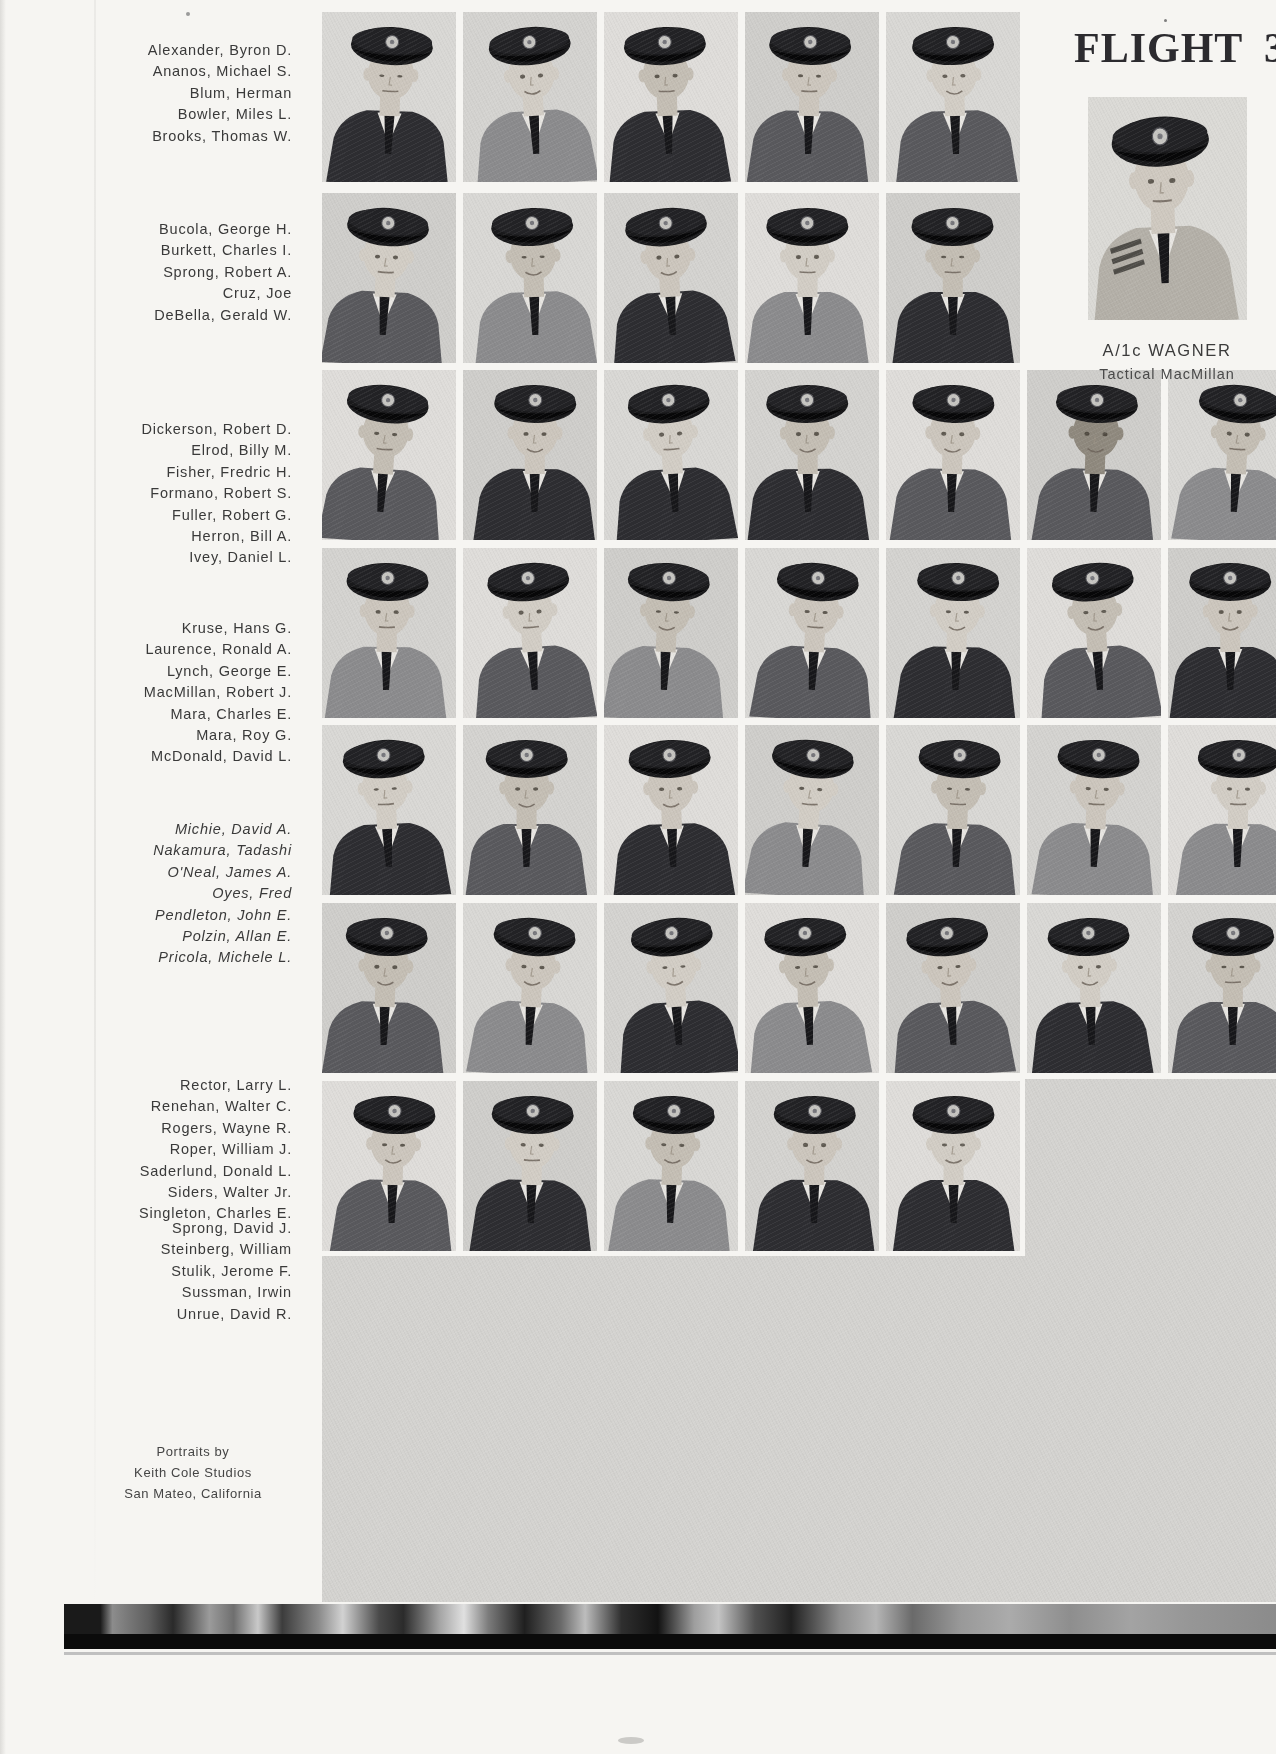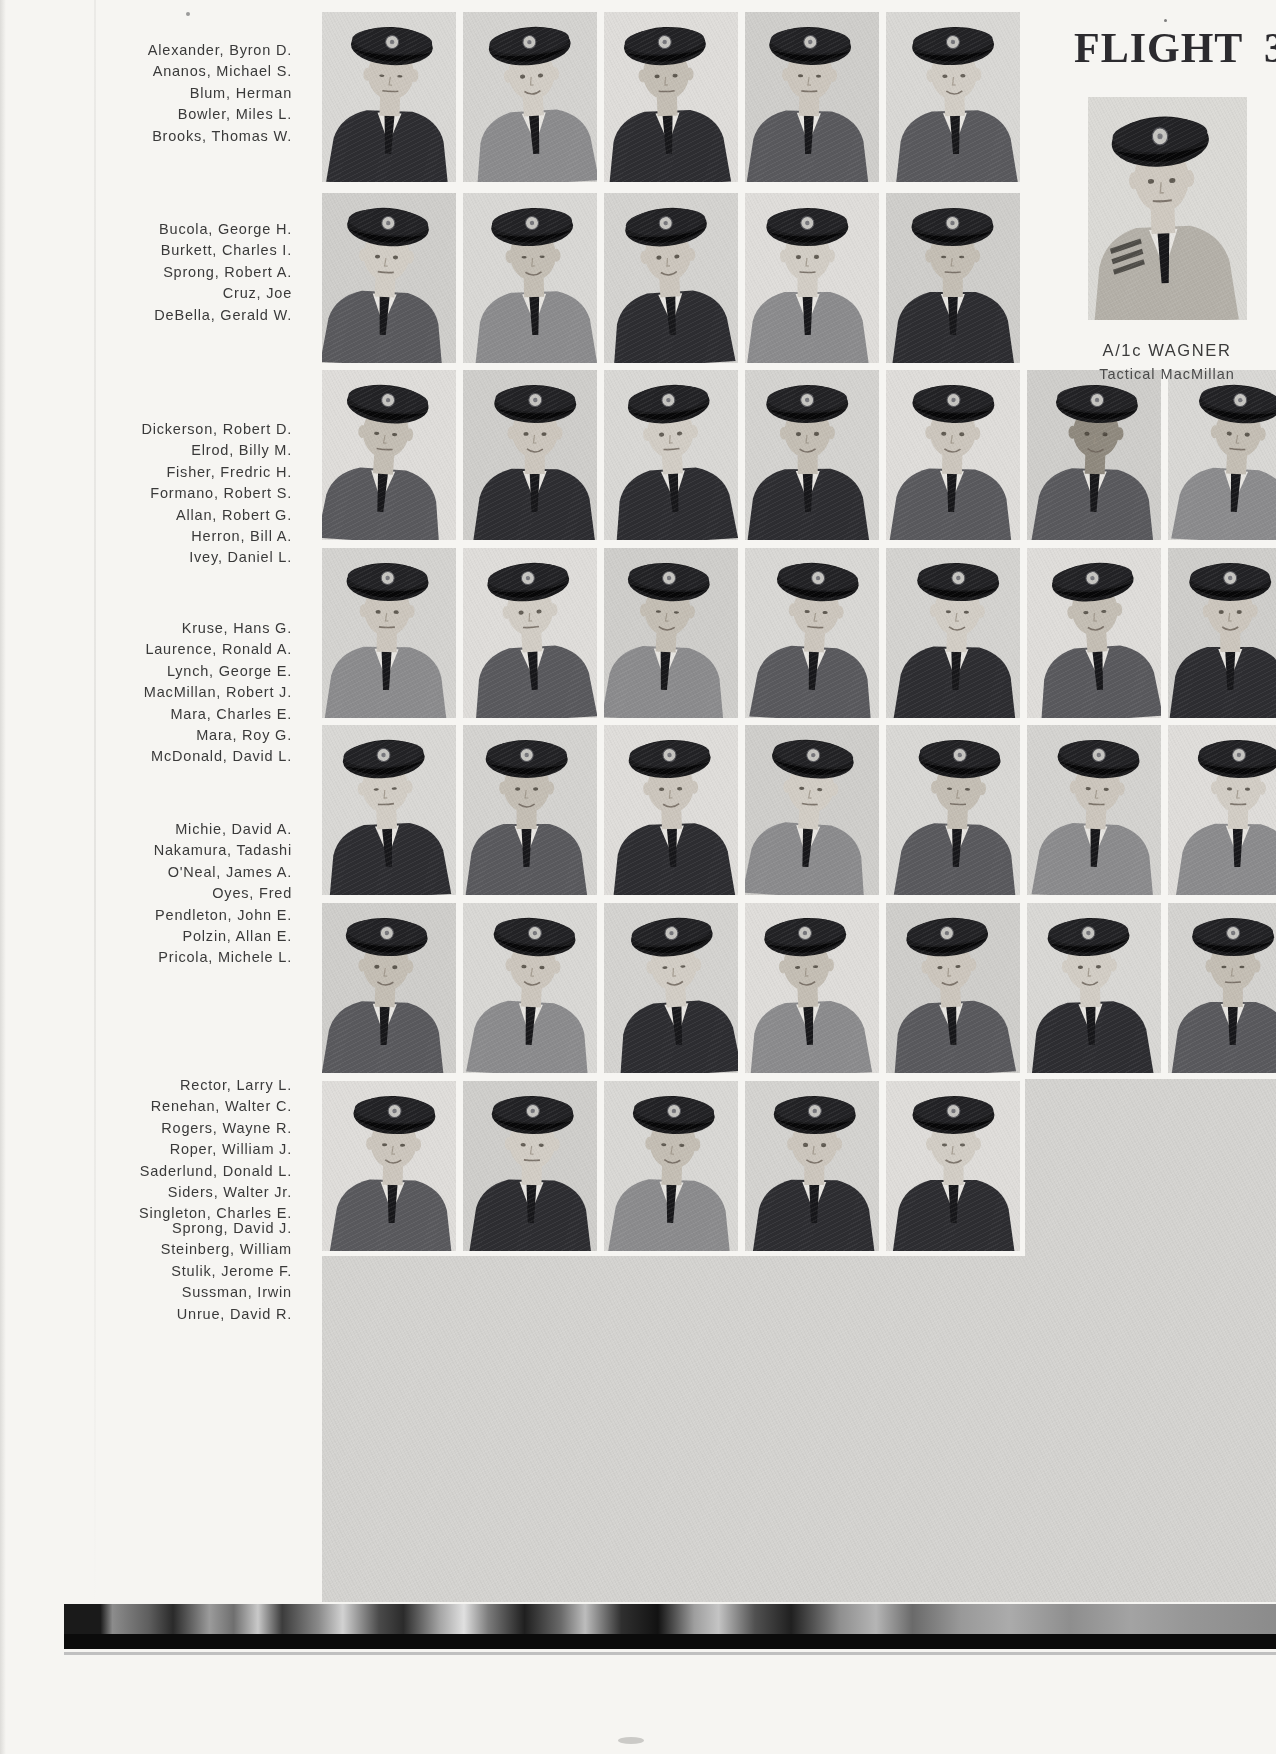--- a/index.html
+++ b/index.html
@@ -104,34 +104,34 @@
         <div class="roster-name">Burkett, Charles I.</div>
         <div class="roster-name">Sprong, Robert A.</div>
         <div class="roster-name">Cruz, Joe</div>
         <div class="roster-name">DeBella, Gerald W.</div>
       </div>
       <div class="name-block" style="top: 419px;">
         <div class="roster-name">Dickerson, Robert D.</div>
         <div class="roster-name">Elrod, Billy M.</div>
         <div class="roster-name">Fisher, Fredric H.</div>
         <div class="roster-name">Formano, Robert S.</div>
-        <div class="roster-name">Allan, Robert G.</div>
+        <div class="roster-name">Fuller, Robert G.</div>
         <div class="roster-name">Herron, Bill A.</div>
         <div class="roster-name">Ivey, Daniel L.</div>
       </div>
       <div class="name-block" style="top: 618px;">
         <div class="roster-name">Kruse, Hans G.</div>
         <div class="roster-name">Laurence, Ronald A.</div>
         <div class="roster-name">Lynch, George E.</div>
         <div class="roster-name">MacMillan, Robert J.</div>
         <div class="roster-name">Mara, Charles E.</div>
         <div class="roster-name">Mara, Roy G.</div>
         <div class="roster-name">McDonald, David L.</div>
       </div>
-      <div class="name-block" style="top: 819px;">
+      <div class="name-block" style="top: 819px; font-style: italic;">
         <div class="roster-name">Michie, David A.</div>
         <div class="roster-name">Nakamura, Tadashi</div>
         <div class="roster-name">O'Neal, James A.</div>
         <div class="roster-name">Oyes, Fred</div>
         <div class="roster-name">Pendleton, John E.</div>
         <div class="roster-name">Polzin, Allan E.</div>
         <div class="roster-name">Pricola, Michele L.</div>
       </div>
       <div class="name-block" style="top: 1075px;">
         <div class="roster-name">Rector, Larry L.</div>
@@ -1345,20 +1345,25 @@
         <ellipse cx="67" cy="29" rx="40" ry="13" fill="#222225"></ellipse>
         <circle cx="67" cy="30" r="6.5" fill="#c6c5c1" stroke="#55555a" stroke-width="1"></circle>
         <circle cx="67" cy="30" r="2.2" fill="#77777c"></circle>
       </g>
     </g>
   </svg>
     </div>
   <div id="instructor-name">A/1c WAGNER</div>
   <div id="instructor-role">Tactical MacMillan</div>
 
+  <div id="credits">
+    <div class="credit-line">Portraits by</div>
+    <div class="credit-line">Keith Cole Studios</div>
+    <div class="credit-line">San Mateo, California</div>
+  </div>
 
   <div id="scan-strip"></div>
   <div id="strip-shadow"></div>
 
   <div class="speck" id="speck-1"></div>
   <div class="speck" id="speck-2"></div>
   <div class="speck" id="smudge"></div>
 </div>
 
 </body></html>

